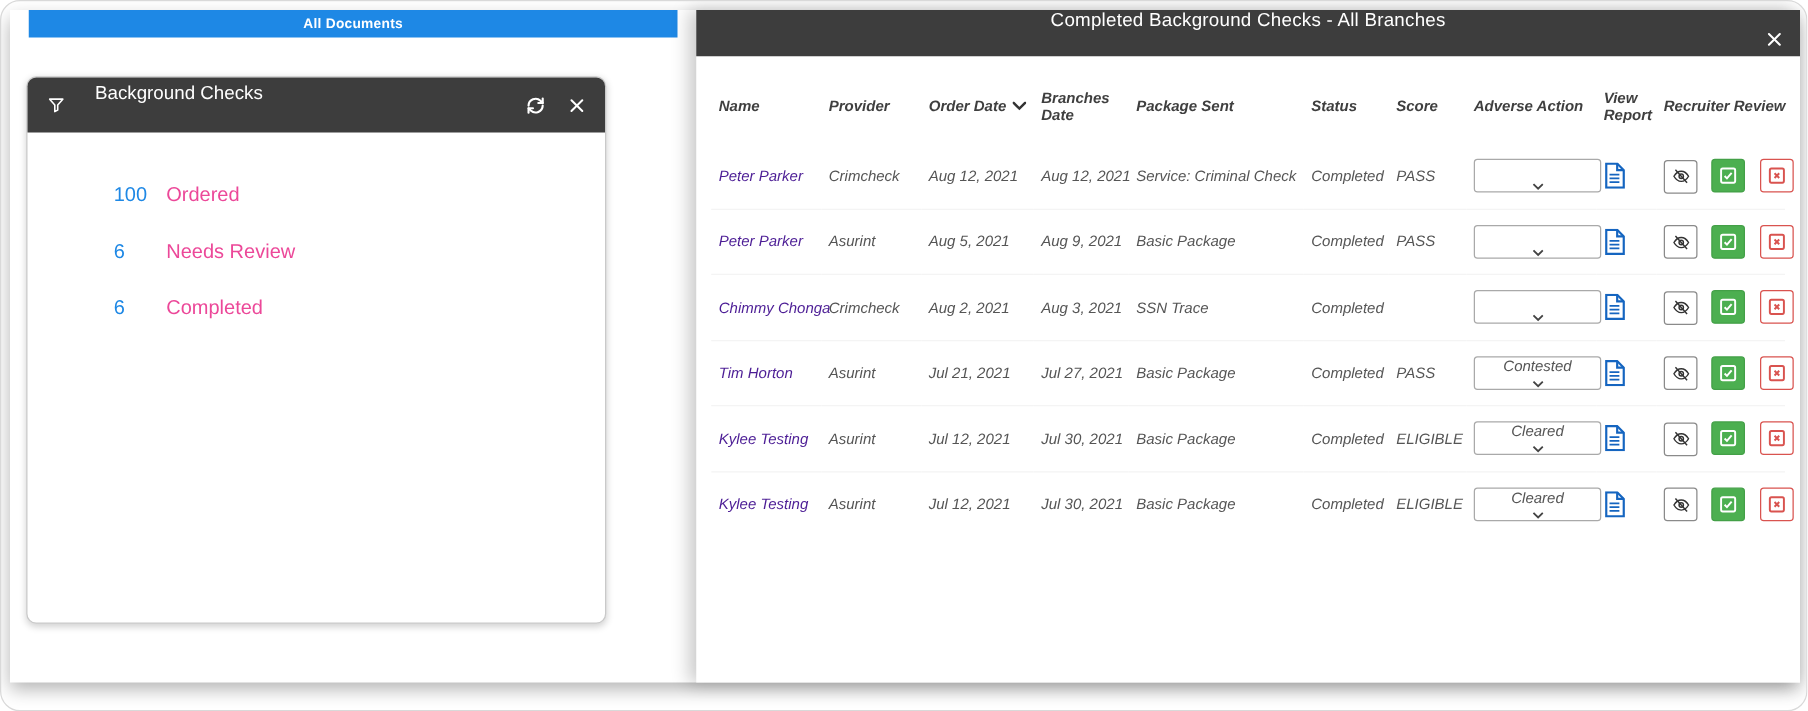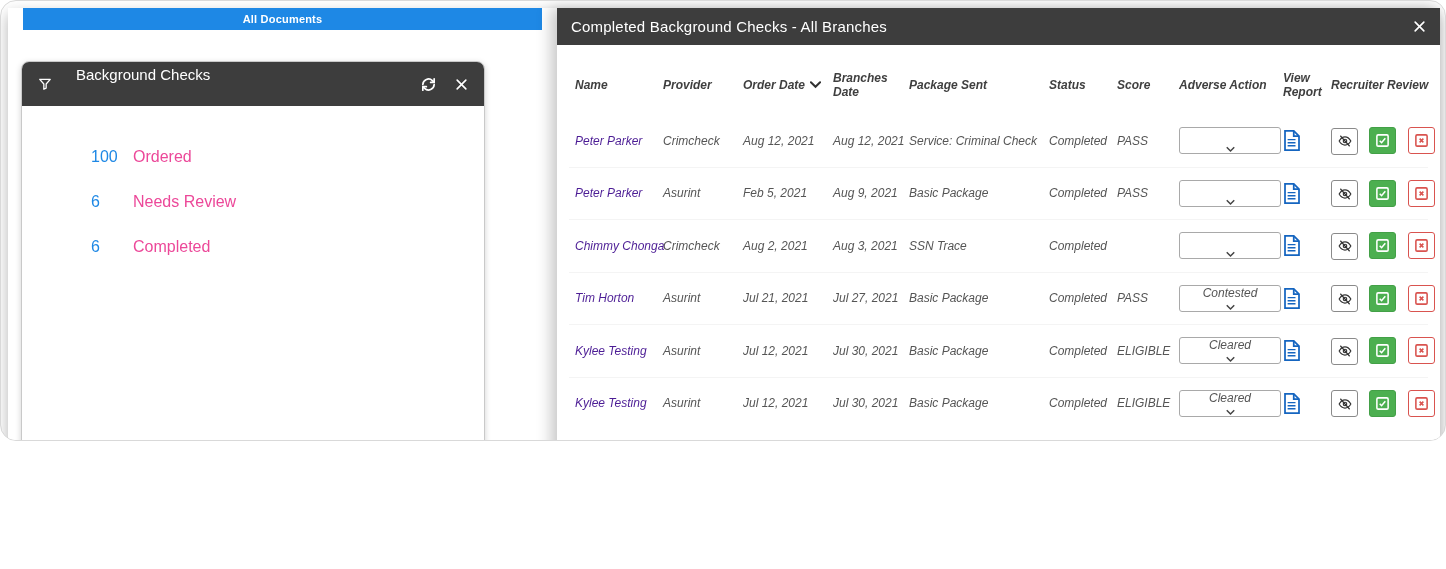--- a/index.html
+++ b/index.html
@@ -3,21 +3,21 @@
 <meta charset="utf-8">
 <style>
   * { box-sizing: border-box; }
   html,body { margin:0; padding:0; }
   body {
     width:1446px; height:569px;
     font-family:"Liberation Sans", sans-serif;
     background:#ffffff;
   }
   .frame {
-    position:relative; width:1446px; height:441px;
+    position:relative; width:1446px; height:569px;
     border:1px solid #d9d9d9; border-radius:16px;
     background:#ffffff; overflow:hidden;
   }
   .sheet {
     position:absolute; left:7px; top:7px; width:1432px; height:538px;
     background:#ffffff;
     box-shadow:0 6px 14px rgba(0,0,0,.30);
   }
   
   .top-bar {
@@ -43,21 +43,21 @@
   .stat-count { color:#1e88e5; min-width:42px; }
   .stat-label { color:#ec4899; }
   
   .modal {
     position:absolute; left:549px; top:0; width:883px; height:538px;
     background:#fff;
     box-shadow:-6px 0 14px rgba(0,0,0,.22);
   }
   .modal-header {
     height:37px; background:#3d3d3d; color:#fff;
-    display:flex; align-items:center; padding:0 14px;
+    display:flex; align-items:center; padding:0 14px;flex-direction:column;
   }
   .modal-title { font-size:15px; letter-spacing:.2px; }
   .modal-close { margin-left:auto; }
   .modal-body { padding:20px 12px 0 12px; }
   table { border-collapse:collapse; table-layout:fixed; width:859px; font-size:12px; color:#555;font-style:italic; }
   th {
     text-align:left; font-weight:bold; color:#3f3f3f; font-size:12px;
     padding:6px 6px 16px 6px; vertical-align:middle; white-space:nowrap;
   }
   th.wrap { white-space:normal; }
@@ -225,21 +225,21 @@
                       <rect x="3" y="3" width="18" height="18" rx="2" fill="none" stroke="#d9534f" stroke-width="2.5"></rect>
                       <path d="M9 9l6 6M15 9l-6 6" stroke="#d9534f" stroke-width="2.5"></path>
                     </svg>
                   </button>
               </td>
             </tr>
 
             <tr>
               <td><span class="link">Peter Parker</span></td>
               <td>Asurint</td>
-              <td>Feb 5, 2021</td>
+              <td>Aug 5, 2021</td>
               <td>Aug 9, 2021</td>
               <td>Basic Package</td>
               <td>Completed</td>
               <td>PASS</td>
               <td>
                 <div class="aa-select">
                   <span></span>
                   <svg width="9" height="7" viewBox="0 0 12 8">
                       <path d="M1 1l5 5 5-5" fill="none" stroke="#444" stroke-width="2"></path>
                     </svg>

